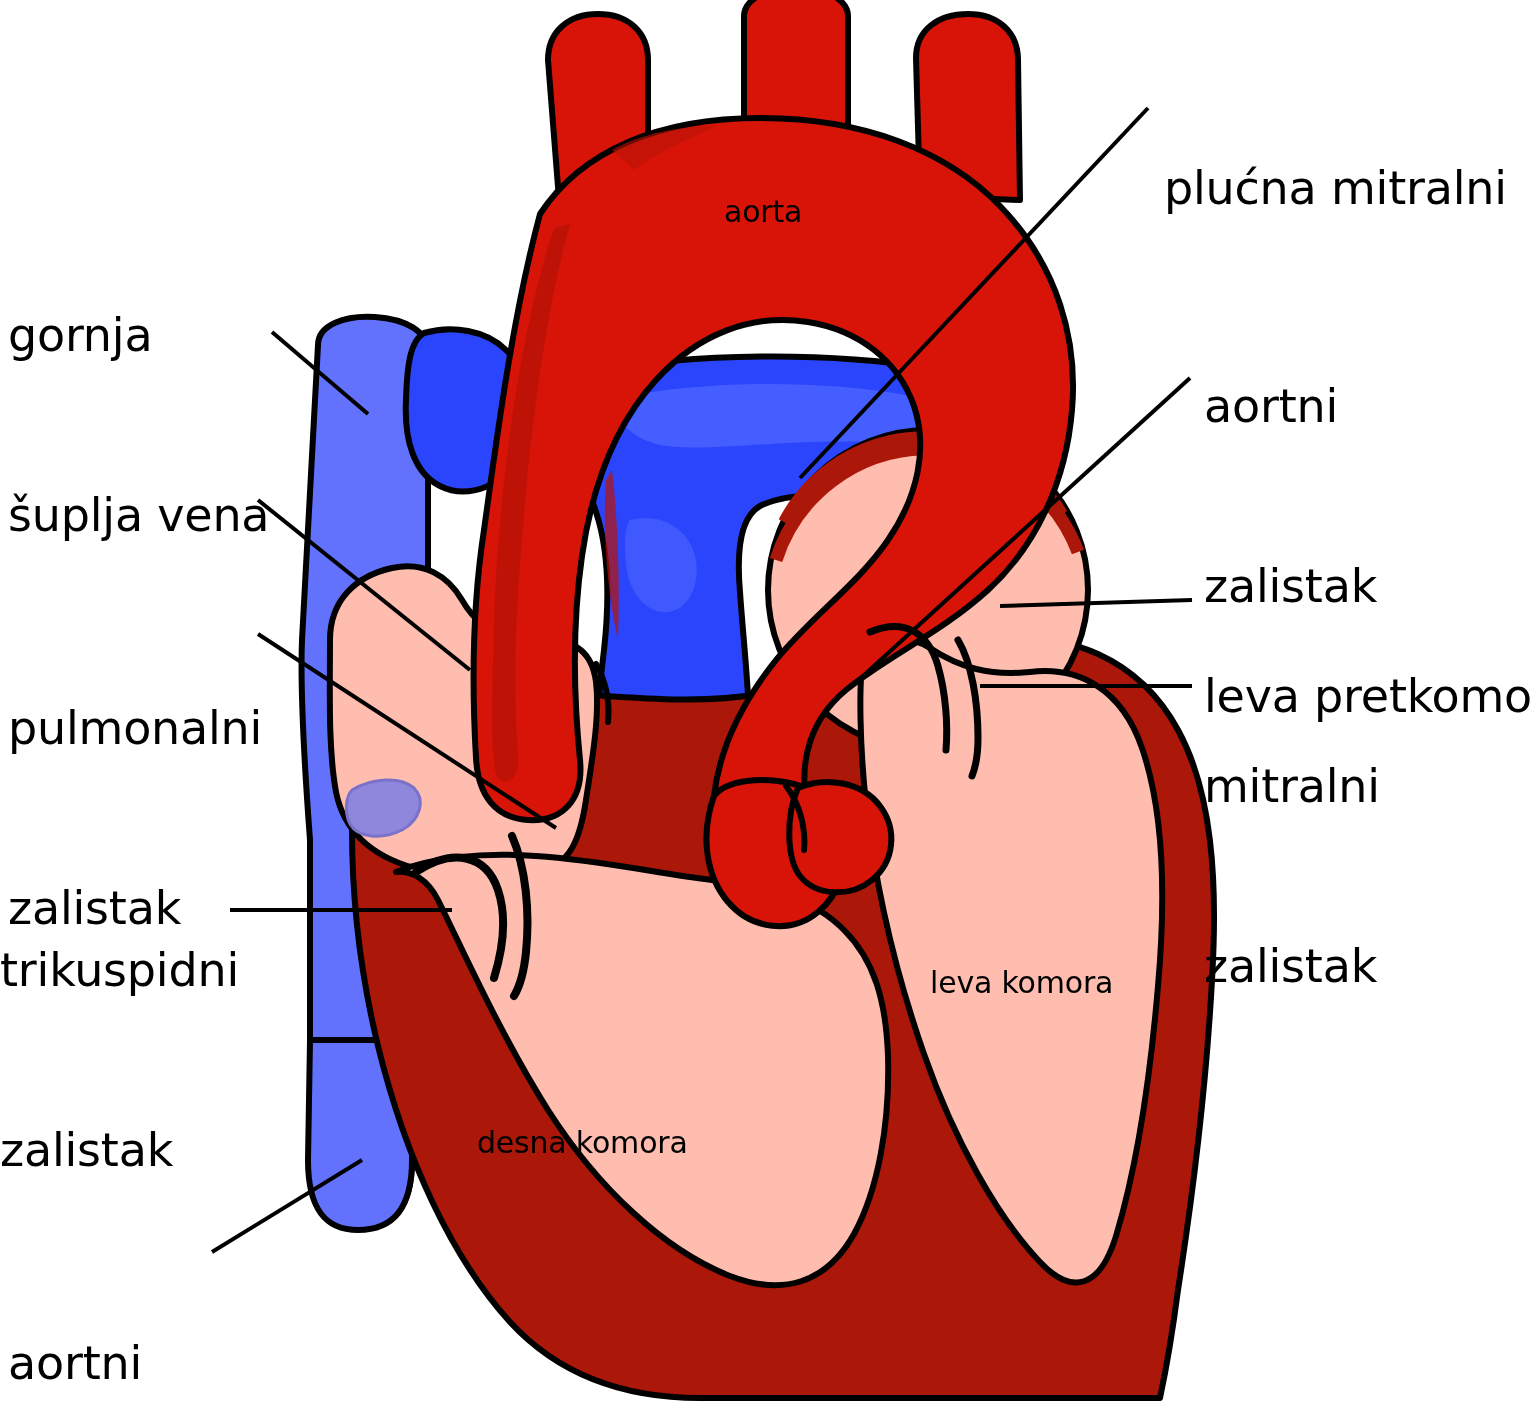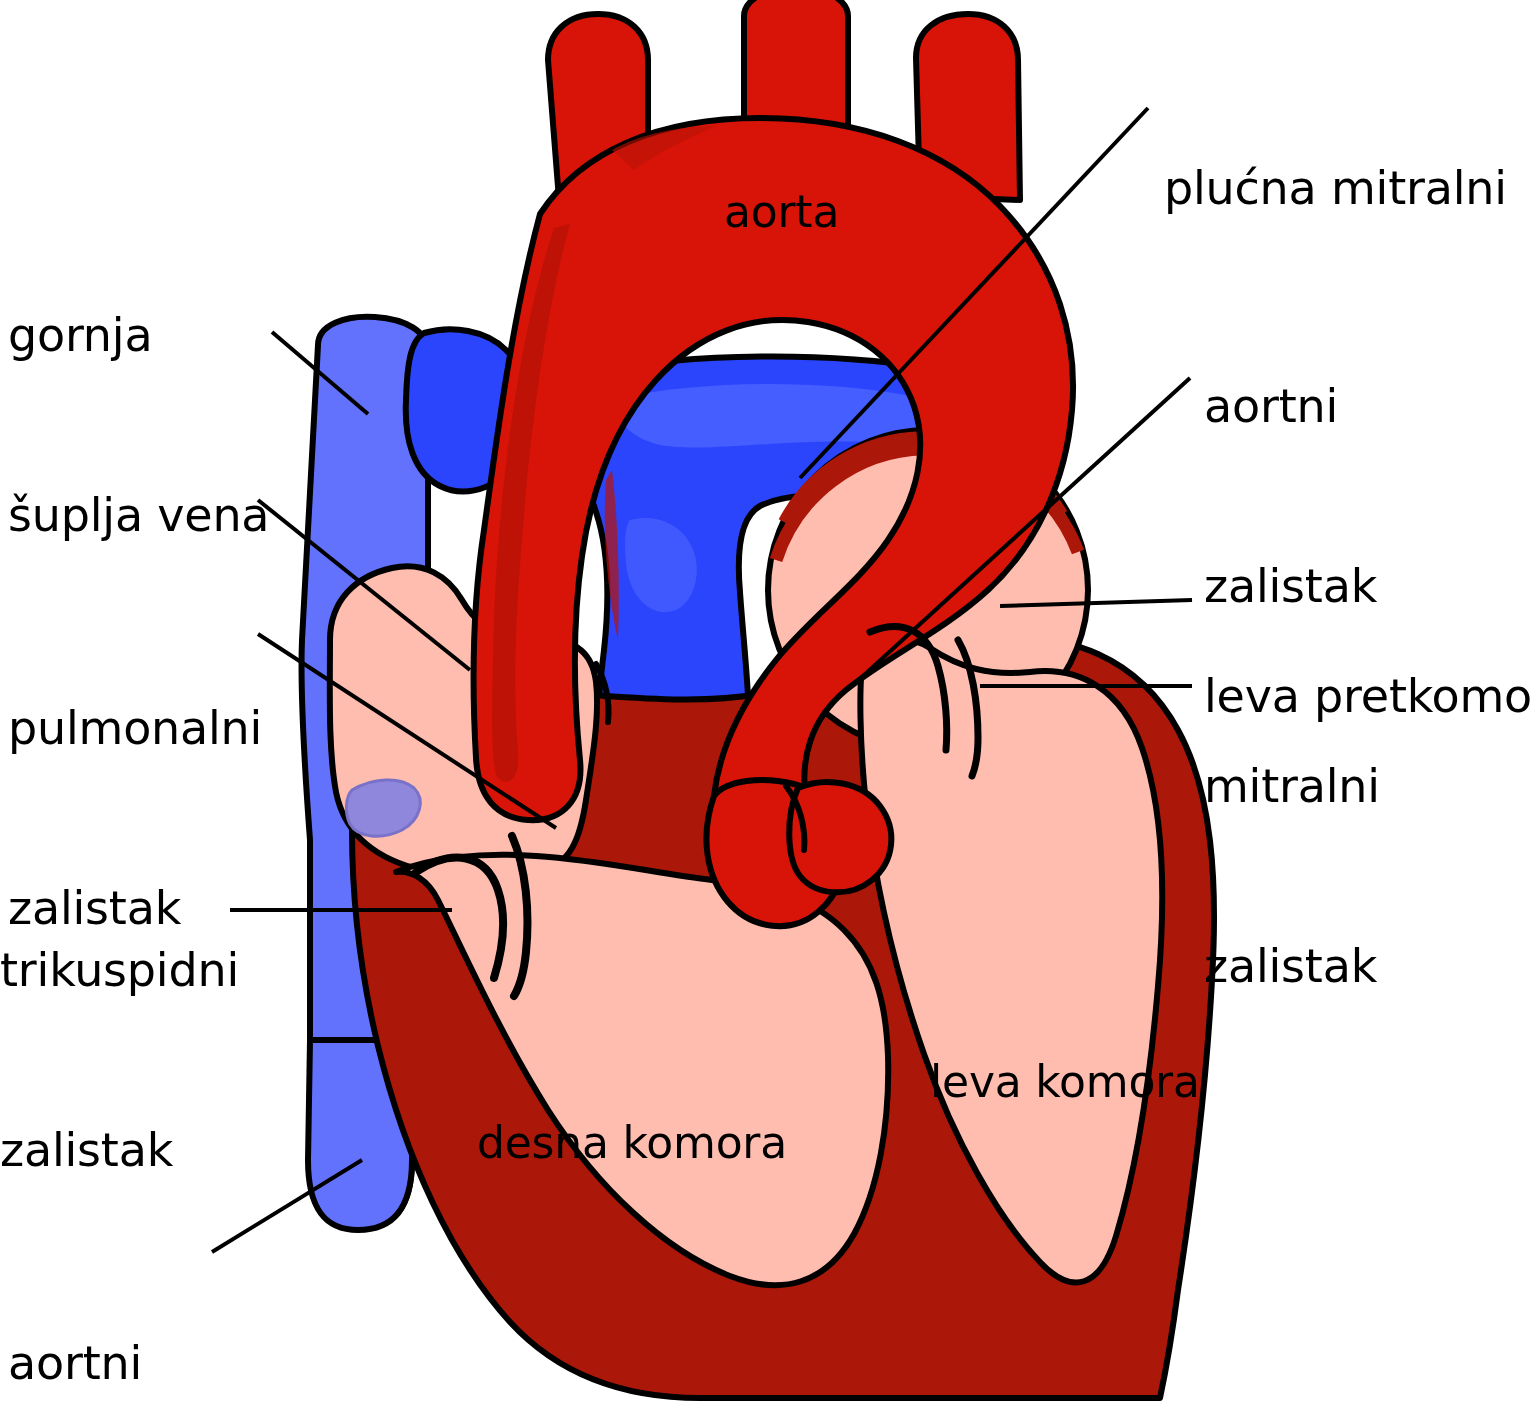--- a/index.html
+++ b/index.html
@@ -31,21 +31,21 @@
   .lbl {
     position: absolute;
     color: #000000;
     font-family: "DejaVu Sans", "Liberation Sans", sans-serif;
     font-size: 46px;
     line-height: 60px;
     font-weight: 400;
     white-space: pre;
     letter-spacing: -0.2px;
   }
-  .lbl.inner { font-size: 44px; }
+  .lbl.inner { font-size: 30px; }
 </style>
 </head>
 <body>
 
 <div id="stage">
 
   <svg id="diagram" viewBox="0 0 1536 1413" xmlns="http://www.w3.org/2000/svg">
 
     <g>
       <path d="M318,345 C318,325 345,315 375,317 C405,319 428,331 428,352
@@ -275,17 +275,17 @@
     <div>leva pretkomora</div>
   </div>
 
   <div class="lbl" style="left:1204px; top:636px;">
     <div>mitralni</div>
     <div>zalistak</div>
   </div>
 
   <div class="lbl inner" style="left:724px; top:182px;">aorta</div>
 
-  <div class="lbl inner" style="left:930px; top:1052px;">leva komora</div>
+  <div class="lbl inner" style="left:930px; top:953px;">leva komora</div>
 
   <div class="lbl inner" style="left:477px; top:1113px;">desna komora</div>
 
 </div>
 
 </body></html>

